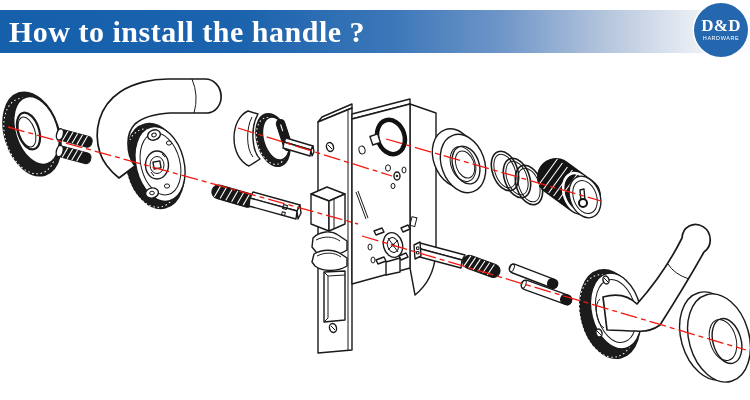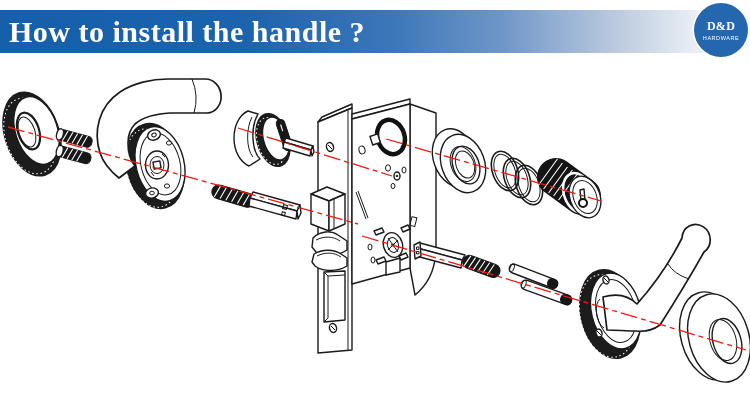--- a/index.html
+++ b/index.html
@@ -17,21 +17,21 @@
     position:absolute;left:9px;top:0;height:37px;line-height:44px;
     color:#fff;font-family:"Liberation Serif",serif;font-weight:bold;
     font-size:30px;letter-spacing:.5px;white-space:nowrap;text-align:right;
   }
   .logo{
     position:absolute;right:2px;top:3px;width:54px;height:54px;border-radius:50%;
     background:var(--logo-bg);display:flex;flex-direction:column;align-items:center;
     justify-content:center;box-shadow:0 0 0 1.5px rgba(255,255,255,.9);
   }
   .logo-name{color:#fff;font-family:"Liberation Serif",serif;font-weight:bold;
-    font-size:12px;line-height:16px;letter-spacing:.3px;}
+    font-size:17px;line-height:16px;letter-spacing:.3px;}
   .logo-sub{color:#fff;font-size:5.5px;line-height:7px;letter-spacing:.55px;margin-top:1px;}
   svg{position:absolute;left:0;top:0;}
   .w{fill:#fff;stroke:var(--ink);stroke-width:1.4;stroke-linejoin:round;}
   .w2{fill:#fff;stroke:var(--ink);stroke-width:1.7;stroke-linejoin:round;}
   .t{fill:none;stroke:var(--ink);stroke-width:1;stroke-linejoin:round;}
   .dk{fill:#171717;stroke:#171717;stroke-width:1;}
   .hz{stroke:#fff;stroke-width:1.1;fill:none;}
   .hatch{fill:none;stroke:#fff;stroke-width:1;stroke-dasharray:1.6 2.6;}
   .axis{fill:none;stroke:var(--axis);stroke-width:1.3;stroke-dasharray:17 4 5 4;}
 </style>

